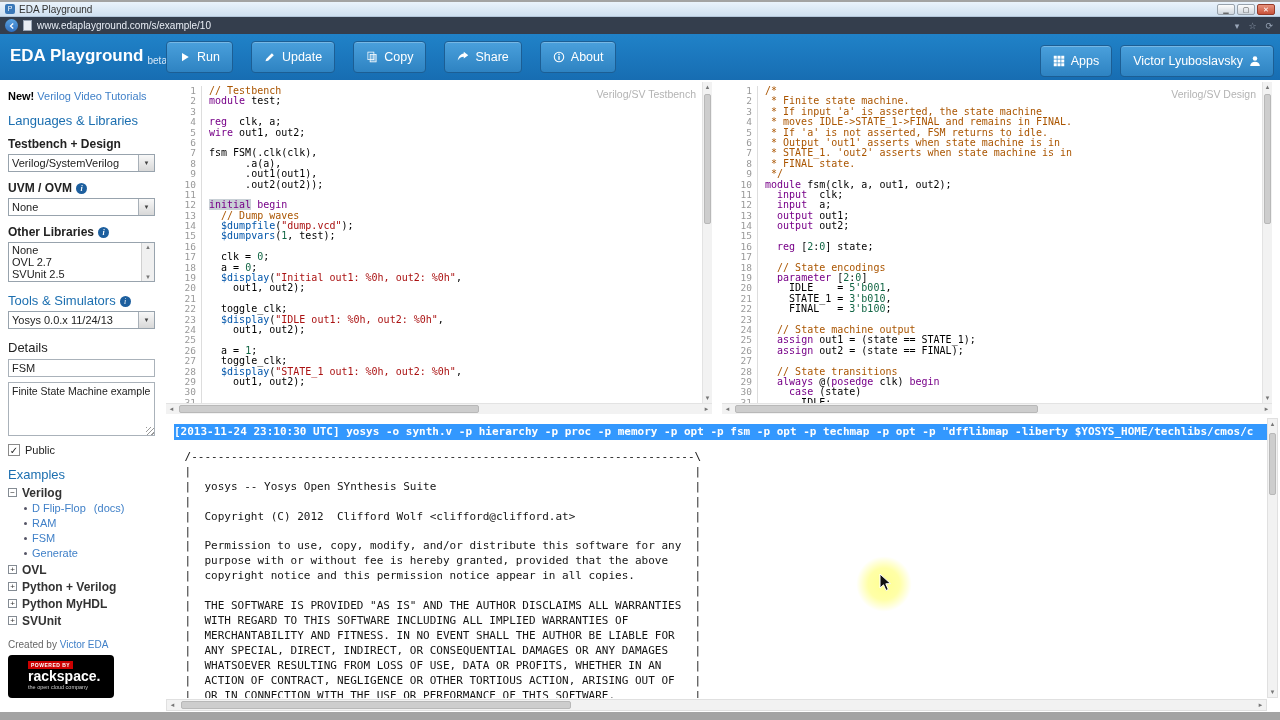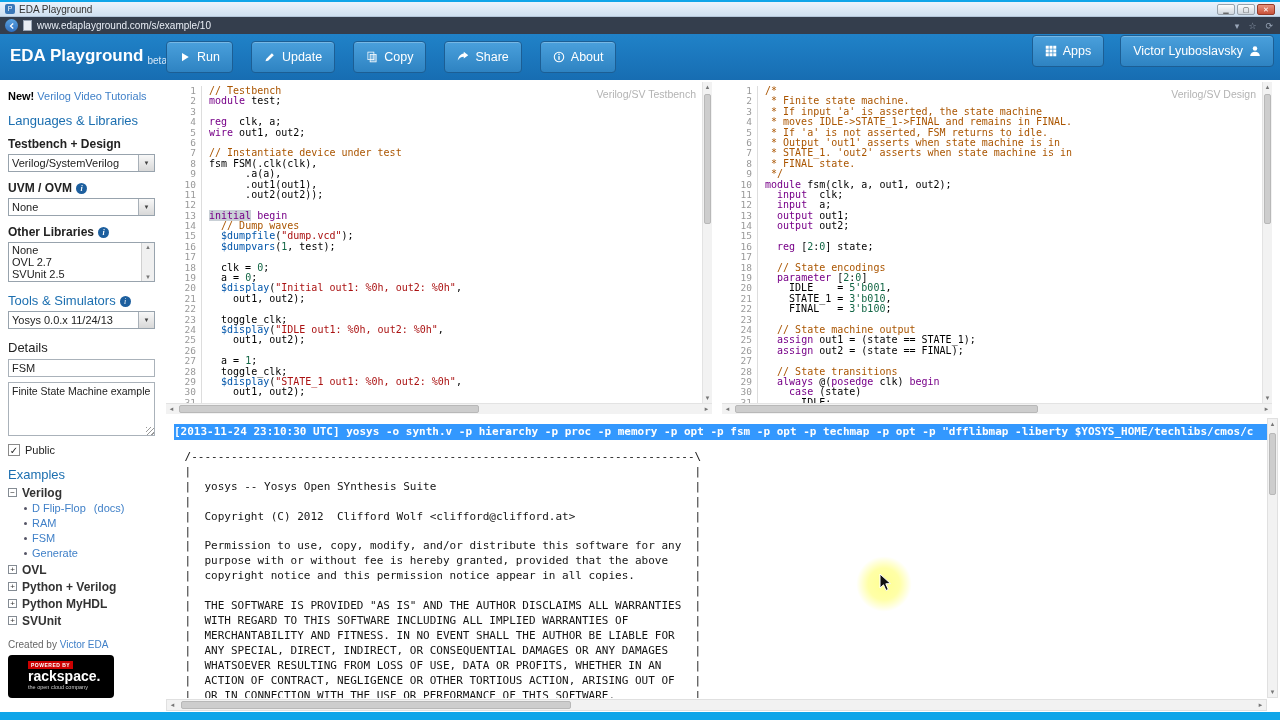--- a/index.html
+++ b/index.html
@@ -1,17 +1,17 @@
 <!DOCTYPE html>
 <html><head>
 <meta charset="utf-8">
 <style>
   *{margin:0;padding:0;box-sizing:border-box}
   html,body{width:1280px;height:720px;overflow:hidden;background:#000;font-family:"Liberation Sans",sans-serif}
-  #screen{position:relative;width:1280px;height:720px;background:#0ea5e9;overflow:hidden}
+  #screen{position:relative;width:1280px;height:720px;background:#a3a3a3;overflow:hidden}
 
   
   .titlebar{position:absolute;left:0;top:2px;width:1280px;height:15px;background:linear-gradient(#eaf3fc,#cfe0f0);border-bottom:1px solid #b3c6da;display:flex;align-items:center;padding:0 5px;gap:4px}
   .favicon{width:10px;height:10px;background:#3a78b8;color:#fff;font-size:7px;line-height:10px;text-align:center;border-radius:2px;flex:0 0 auto}
   .tabtitle{font-size:10px;color:#333;flex:1}
   .winbtns{display:flex;gap:2px}
   .winbtn{width:18px;height:11px;background:linear-gradient(#fdfdfd,#cfd6dd);border:1px solid #98a2ac;border-radius:2px;font-size:7px;line-height:9px;text-align:center;color:#444}
   .winbtn.close{background:linear-gradient(#e8927c,#c8523a);border-color:#953a28;color:#fff}
 
   .addressbar{position:absolute;left:0;top:17px;width:1280px;height:17px;background:#343e4d;display:flex;align-items:center;padding:0 5px;gap:5px}
@@ -19,21 +19,21 @@
   .backbtn svg{width:8px;height:8px;display:block}
   .pageicon{width:9px;height:11px;background:#e8ecf2;border:1px solid #9aa5b5;flex:0 0 auto}
   .url{font-size:10px;color:#e8edf5;flex:1;white-space:nowrap;overflow:hidden}
   .abar-icon{font-size:9px;color:#9aa6b8;padding:0 2px}
 
   
   .appheader{position:absolute;left:0;top:34px;width:1280px;height:46px;background:linear-gradient(#2082c8,#176db2)}
   .logo{position:absolute;left:10px;top:12px;color:#fff;font-size:17px;font-weight:bold;white-space:nowrap}
   .beta{font-size:10px;font-weight:normal;margin-left:4px;color:#d8e9f8;vertical-align:-3px}
   .navbtns{position:absolute;left:166px;top:7px;display:flex;gap:18px}
-  .rightbtns{position:absolute;right:6px;top:1px;display:flex;gap:16px}
+  .rightbtns{position:absolute;right:6px;top:11px;display:flex;gap:8px}
   .hbtn{height:32px;display:flex;align-items:center;gap:6px;padding:0 12px;background:linear-gradient(#4aa0dc,#2e83c2);border:1px solid #1c5e94;border-radius:4px;color:#fff;font-size:12.5px;box-shadow:inset 0 1px 0 rgba(255,255,255,.25);white-space:nowrap;cursor:pointer}
   .btn-icon{display:flex}
   .btn-icon svg{width:12px;height:12px;display:block}
 
   
   .content{position:absolute;left:0;top:80px;width:1280px;height:632px;background:#fff}
 
   
   .sidebar{position:absolute;left:0;top:80px;width:163px;height:632px;background:#fff;padding:10px 8px;overflow:hidden;font-size:11px}
   .sb-promo{font-size:11px;color:#000}
@@ -346,21 +346,20 @@
         <div class="ln">30</div>
         <div class="ln">31</div>
       </div>
     <div class="codearea">
         <div class="cl"><span class="tk-cm">// Testbench</span></div>
         <div class="cl"><span class="tk-kw">module</span><span class="tk-pl"> test;</span></div>
         <div class="cl"></div>
         <div class="cl"><span class="tk-kw">reg</span><span class="tk-pl">  clk, a;</span></div>
         <div class="cl"><span class="tk-kw">wire</span><span class="tk-pl"> out1, out2;</span></div>
         <div class="cl"></div>
-        <div class="cl"><span class="tk-cm">// Instantiate device under test</span></div>
         <div class="cl"><span class="tk-pl">fsm FSM(.clk(clk),</span></div>
         <div class="cl"><span class="tk-pl">      .a(a),</span></div>
         <div class="cl"><span class="tk-pl">      .out1(out1),</span></div>
         <div class="cl"><span class="tk-pl">      .out2(out2));</span></div>
         <div class="cl"></div>
         <div class="cl"><span class="tk-kw tk-sel">initial</span><span class="tk-pl"> </span><span class="tk-kw">begin</span></div>
         <div class="cl"><span class="tk-pl">  </span><span class="tk-cm">// Dump waves</span></div>
         <div class="cl"><span class="tk-pl">  </span><span class="tk-sys">$dumpfile</span><span class="tk-pl">(</span><span class="tk-str">"dump.vcd"</span><span class="tk-pl">);</span></div>
         <div class="cl"><span class="tk-pl">  </span><span class="tk-sys">$dumpvars</span><span class="tk-pl">(</span><span class="tk-num">1</span><span class="tk-pl">, test);</span></div>
         <div class="cl"></div>

